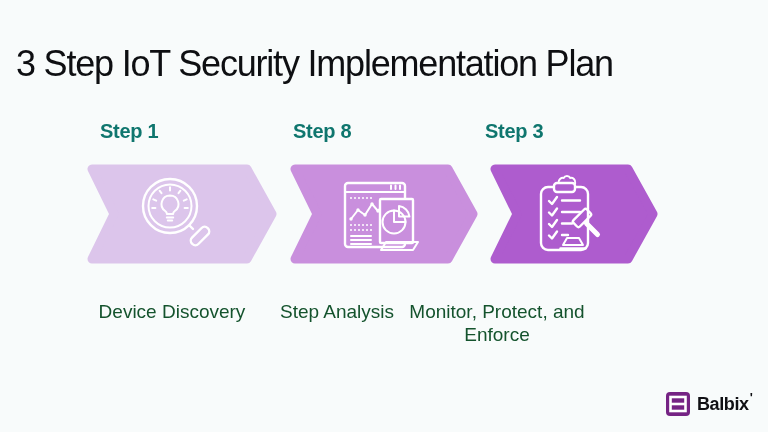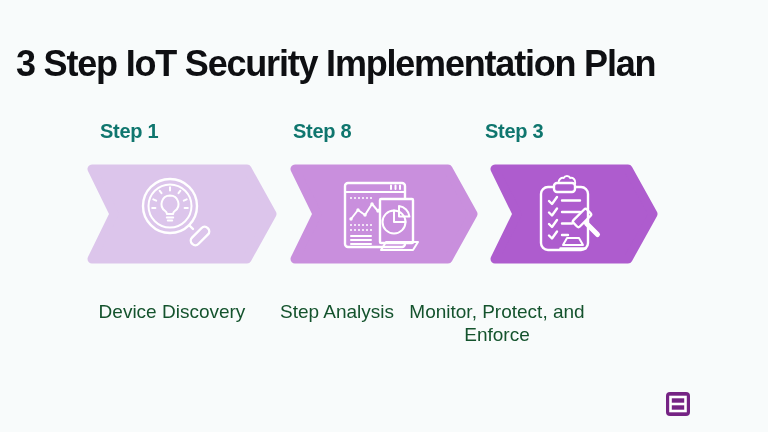--- a/index.html
+++ b/index.html
@@ -3,21 +3,21 @@
 <meta charset="utf-8">
 <style>
   html,body{margin:0;padding:0;}
   .stage{
     position:relative;width:768px;height:432px;overflow:hidden;
     font-family:"Liberation Sans","DejaVu Sans",sans-serif;
     background:#f8fbfb;
   }
   .title{
     position:absolute;left:16px;top:42px;width:740px;
-    font-size:36px;font-weight:700;letter-spacing:-1.2px;line-height:44px;
+    font-size:36px;font-weight:400;letter-spacing:-1.2px;line-height:44px;
     color:#0e0f12;white-space:nowrap;
   }
   .step-label{
     position:absolute;top:120px;font-size:20px;font-weight:700;color:#0f766e;
     letter-spacing:-0.3px;
   }
   .lbl1{left:100px}.lbl2{left:293px}.lbl3{left:485px}
   .arrow{position:absolute;top:164px;height:100px;}
   .arr1{left:87px;width:190px}
   .arr2{left:290px;width:190px}
@@ -160,15 +160,16 @@
     <div class="caption cap3">Monitor, Protect, and Enforce</div>
   </div>
 
   
   <div class="logo">
     <svg width="24" height="24" viewBox="0 0 24 24">
       <rect x="0" y="0" width="24" height="24" rx="4" fill="#752384"></rect>
       <rect x="4.5" y="5" width="15" height="14" fill="none" stroke="#ffffff" stroke-width="2.6"></rect>
       <path d="M4.5,12 H19.5" stroke="#ffffff" stroke-width="2.6" fill="none"></path>
     </svg>
+    <div class="logo-text"><span>Balbix</span><span class="logo-tick">'</span></div>
   </div>
 
 </div>
 
 </body></html>

